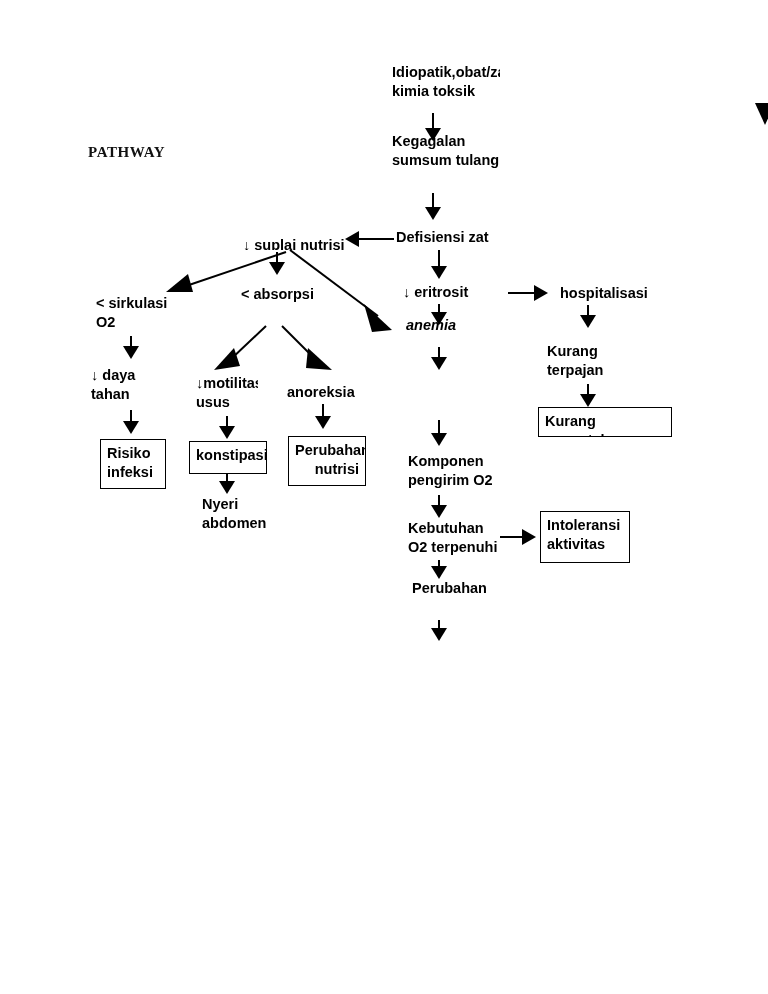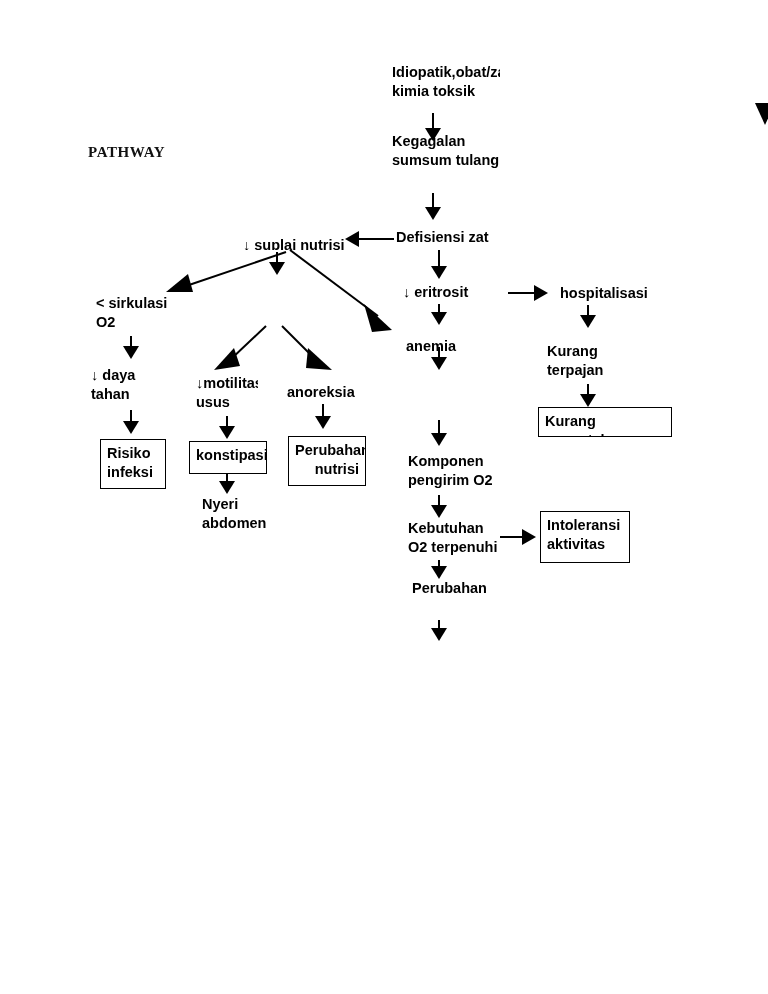--- a/index.html
+++ b/index.html
@@ -121,21 +121,21 @@
   <div class="arrow-down" style="left:431px; top:266px;"></div>
 
   <div class="node plain" style="left:403px; top:283px; width:90px; height:19px;">↓ eritrosit</div>
 
   <div class="hline" style="left:508px; top:292px; width:38px;"></div>
   <div class="arrow-right" style="left:534px; top:285px;"></div>
 
   <div class="vline" style="left:438px; top:304px; height:14px;"></div>
   <div class="arrow-down" style="left:431px; top:312px;"></div>
 
-  <div class="node plain" style="left:406px; top:337px; width:84px; height:19px;">anemia</div>
+  <div class="node plain" style="left:406px; top:316px; width:84px; height:19px;font-style:italic;">anemia</div>
   <div class="vline" style="left:438px; top:347px; height:16px;"></div>
   <div class="arrow-down" style="left:431px; top:357px;"></div>
 
   <div class="vline" style="left:438px; top:420px; height:18px;"></div>
   <div class="arrow-down" style="left:431px; top:433px;"></div>
 
   <div class="node plain" style="left:408px; top:452px; width:104px; height:40px;">Komponen pengirim O2</div>
   <div class="vline" style="left:438px; top:495px; height:14px;"></div>
   <div class="arrow-down" style="left:431px; top:505px;"></div>
 
@@ -170,20 +170,21 @@
   <div class="node plain" style="left:96px; top:294px; width:80px; height:38px;">&lt; sirkulasi O2</div>
   <div class="vline" style="left:130px; top:336px; height:14px;"></div>
   <div class="arrow-down" style="left:123px; top:346px;"></div>
 
   <div class="node plain" style="left:91px; top:366px; width:78px; height:40px;">↓ daya tahan tubuh</div>
   <div class="vline" style="left:130px; top:410px; height:16px;"></div>
   <div class="arrow-down" style="left:123px; top:421px;"></div>
 
   <div class="node boxed" style="left:100px; top:439px; width:66px; height:50px;">Risiko infeksi</div>
 
+  <div class="node plain" style="left:241px; top:285px; width:86px; height:38px;">&lt; absorpsi</div>
 
   <svg class="diag" style="left:210px; top:322px; width:62px; height:52px;" viewBox="0 0 62 52">
     <line x1="56" y1="4" x2="20" y2="38"></line>
     <polygon points="24,26 4,48 30,44"></polygon>
   </svg>
 
   <svg class="diag" style="left:278px; top:322px; width:60px; height:52px;" viewBox="0 0 60 52">
     <line x1="4" y1="4" x2="38" y2="38"></line>
     <polygon points="30,26 54,48 28,46"></polygon>
   </svg>

